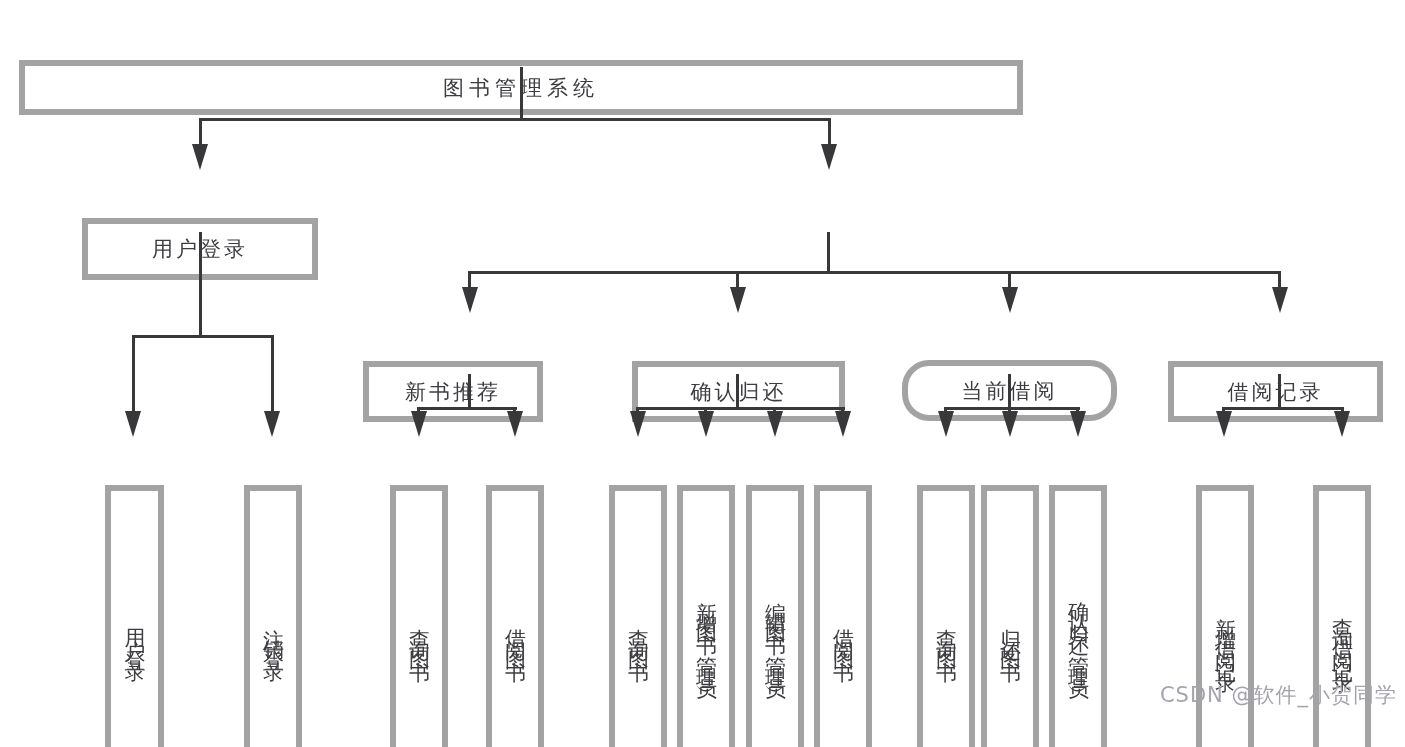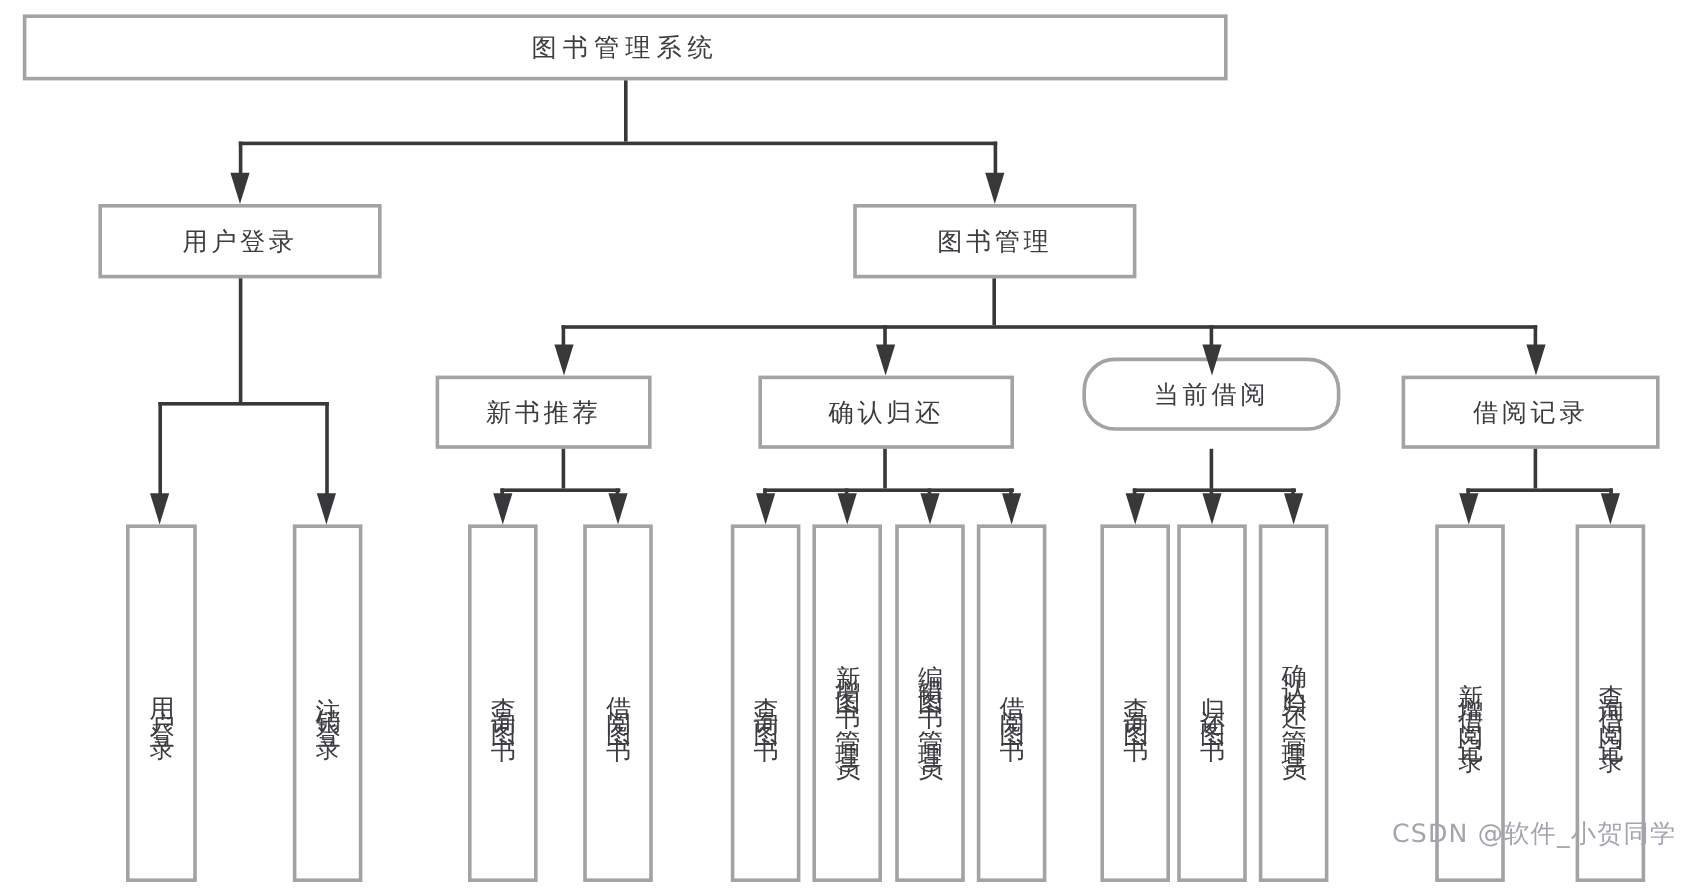--- a/index.html
+++ b/index.html
@@ -2,22 +2,22 @@
 <html><head>
 <meta charset="utf-8">
 <style>
   html,body{margin:0;padding:0;background:#ffffff;}
   .canvas{
     position:relative;width:1405px;height:747px;background:#ffffff;overflow:hidden;
     font-family:"DejaVu Sans","Liberation Sans",sans-serif;
   }
   .box{
     position:absolute;box-sizing:border-box;background:#ffffff;
-    border:3px solid #a3a3a3;display:flex;align-items:center;justify-content:center;
-    color:#3d3d41;font-size:21px;letter-spacing:3px;white-space:nowrap;
+    border:6px solid #a3a3a3;display:flex;align-items:center;justify-content:center;
+    color:#3d3d41;font-size:21px;letter-spacing:3px;white-space:nowrap;margin-top:48px;
   }
   .title-box{letter-spacing:5px;}
   .leaf .vtext{
     writing-mode:vertical-rl;text-orientation:mixed;
     font-size:21px;letter-spacing:11px;color:#3d3d41;line-height:1;
   }
   .hline{position:absolute;height:3px;background:#38383b;}
   .vline{position:absolute;width:3px;background:#38383b;}
   .arrow{
     position:absolute;width:0;height:0;
@@ -29,25 +29,24 @@
   }
 </style>
 </head>
 <body>
 
 <div class="canvas">
 
   <div class="box title-box" style="left:19px;top:12px;width:1004px;height:55px;">图书管理系统</div>
 
   <div class="box" style="left:82px;top:170px;width:236px;height:62px;">用户登录</div>
-  <div class="box" style="left:711px;top:170px;width:236px;height:62px;">图书管理</div>
 
   <div class="box" style="left:363px;top:313px;width:180px;height:61px;">新书推荐</div>
   <div class="box" style="left:632px;top:313px;width:213px;height:61px;">确认归还</div>
-  <div class="box" style="left:902px;top:298px;width:215px;height:61px;border-radius:27px;">当前借阅</div>
+  <div class="box" style="left:902px;top:312px;width:215px;height:61px;border-radius:27px;">当前借阅</div>
   <div class="box" style="left:1168px;top:313px;width:215px;height:61px;">借阅记录</div>
 
   <div class="box leaf" style="left:105px;top:437px;width:59px;height:298px;">
     <span class="vtext">用户登录</span>
   </div>
   <div class="box leaf" style="left:244px;top:437px;width:58px;height:298px;">
     <span class="vtext">注销登录</span>
   </div>
 
   <div class="box leaf" style="left:390px;top:437px;width:58px;height:298px;">

